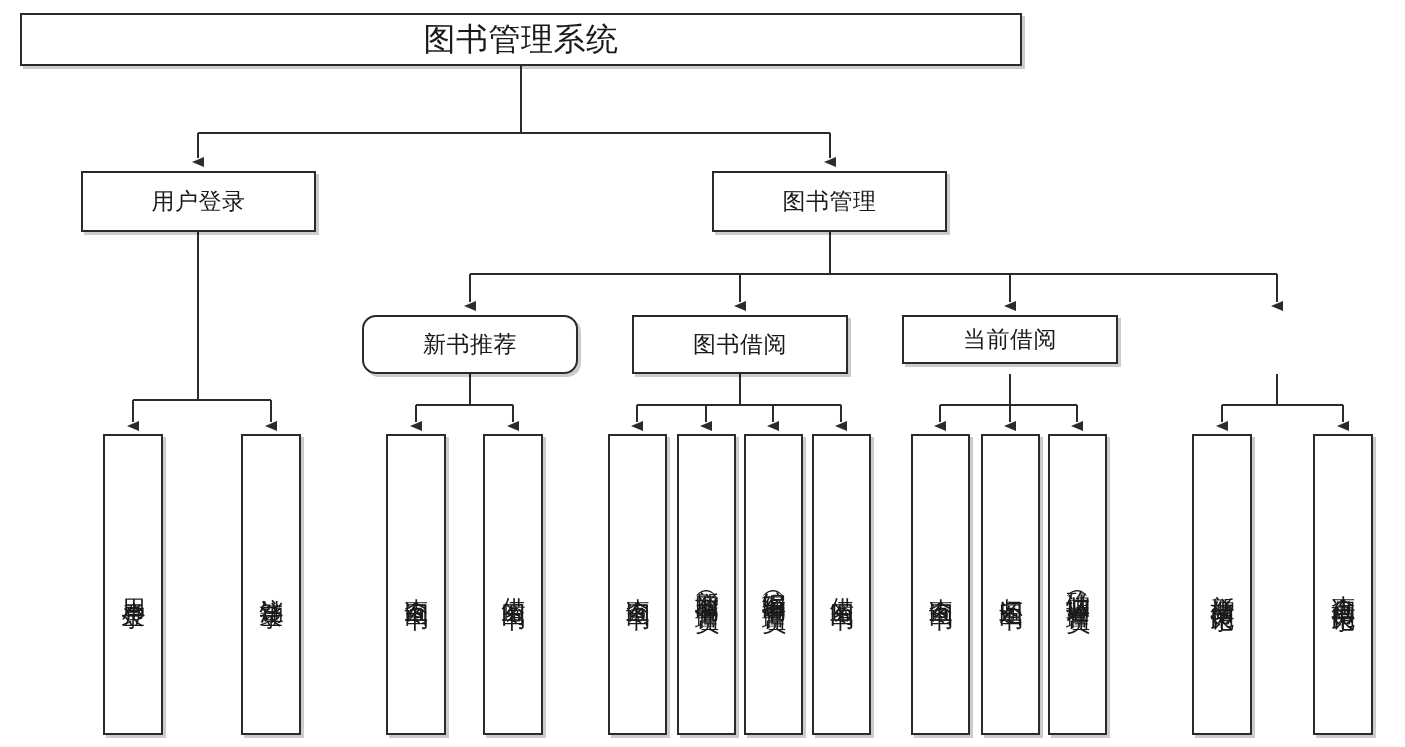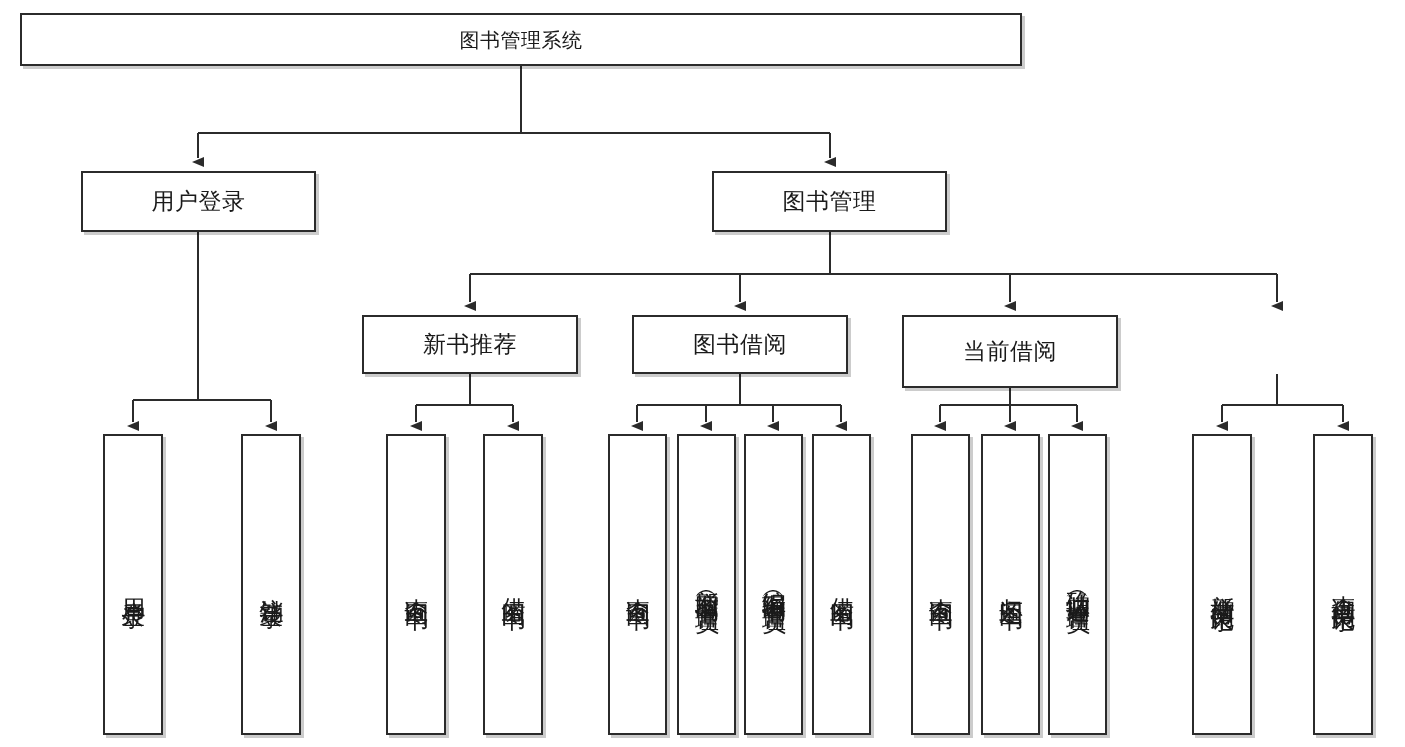--- a/index.html
+++ b/index.html
@@ -39,21 +39,21 @@
   .node-label {
     display: block;
     white-space: nowrap;
     letter-spacing: 0.5px;
   }
   
   .node.horiz .node-label {
     font-size: 23px;
     line-height: 1.1;
   }
-  .node.level-root .node-label { font-size: 20px; }
+  .node.level-root .node-label { font-size: 32px; }
   
   .node.vert {
     align-items: center;
     justify-content: center;
     padding: 4px 0;
   }
   .node.vert .node-label {
     writing-mode: vertical-rl;
     text-orientation: upright;
     font-size: 24px;
@@ -134,29 +134,29 @@
   </div>
 
   <div class="node horiz level-1" style="left:81px; top:171px; width:235px; height:61px;">
     <span class="node-label">用户登录</span>
   </div>
 
   <div class="node horiz level-1" style="left:712px; top:171px; width:235px; height:61px;">
     <span class="node-label">图书管理</span>
   </div>
 
-  <div class="node horiz level-2" style="left:362px; top:315px; width:216px; height:59px;">
+  <div class="node horiz level-2" style="left:362px; top:315px; width:216px; height:59px;border-radius:14px;">
     <span class="node-label">新书推荐</span>
   </div>
 
   <div class="node horiz level-2" style="left:632px; top:315px; width:216px; height:59px;">
     <span class="node-label">图书借阅</span>
   </div>
 
-  <div class="node horiz level-2" style="left:902px; top:315px; width:216px; height:73px;">
+  <div class="node horiz level-2" style="left:902px; top:315px; width:216px; height:49px;">
     <span class="node-label">当前借阅</span>
   </div>
 
 
   <div class="node vert" style="left:103px; top:434px; width:60px; height:301px;">
     <span class="node-label">用户登录</span>
   </div>
 
   <div class="node vert" style="left:241px; top:434px; width:60px; height:301px;">
     <span class="node-label">注销登录</span>

